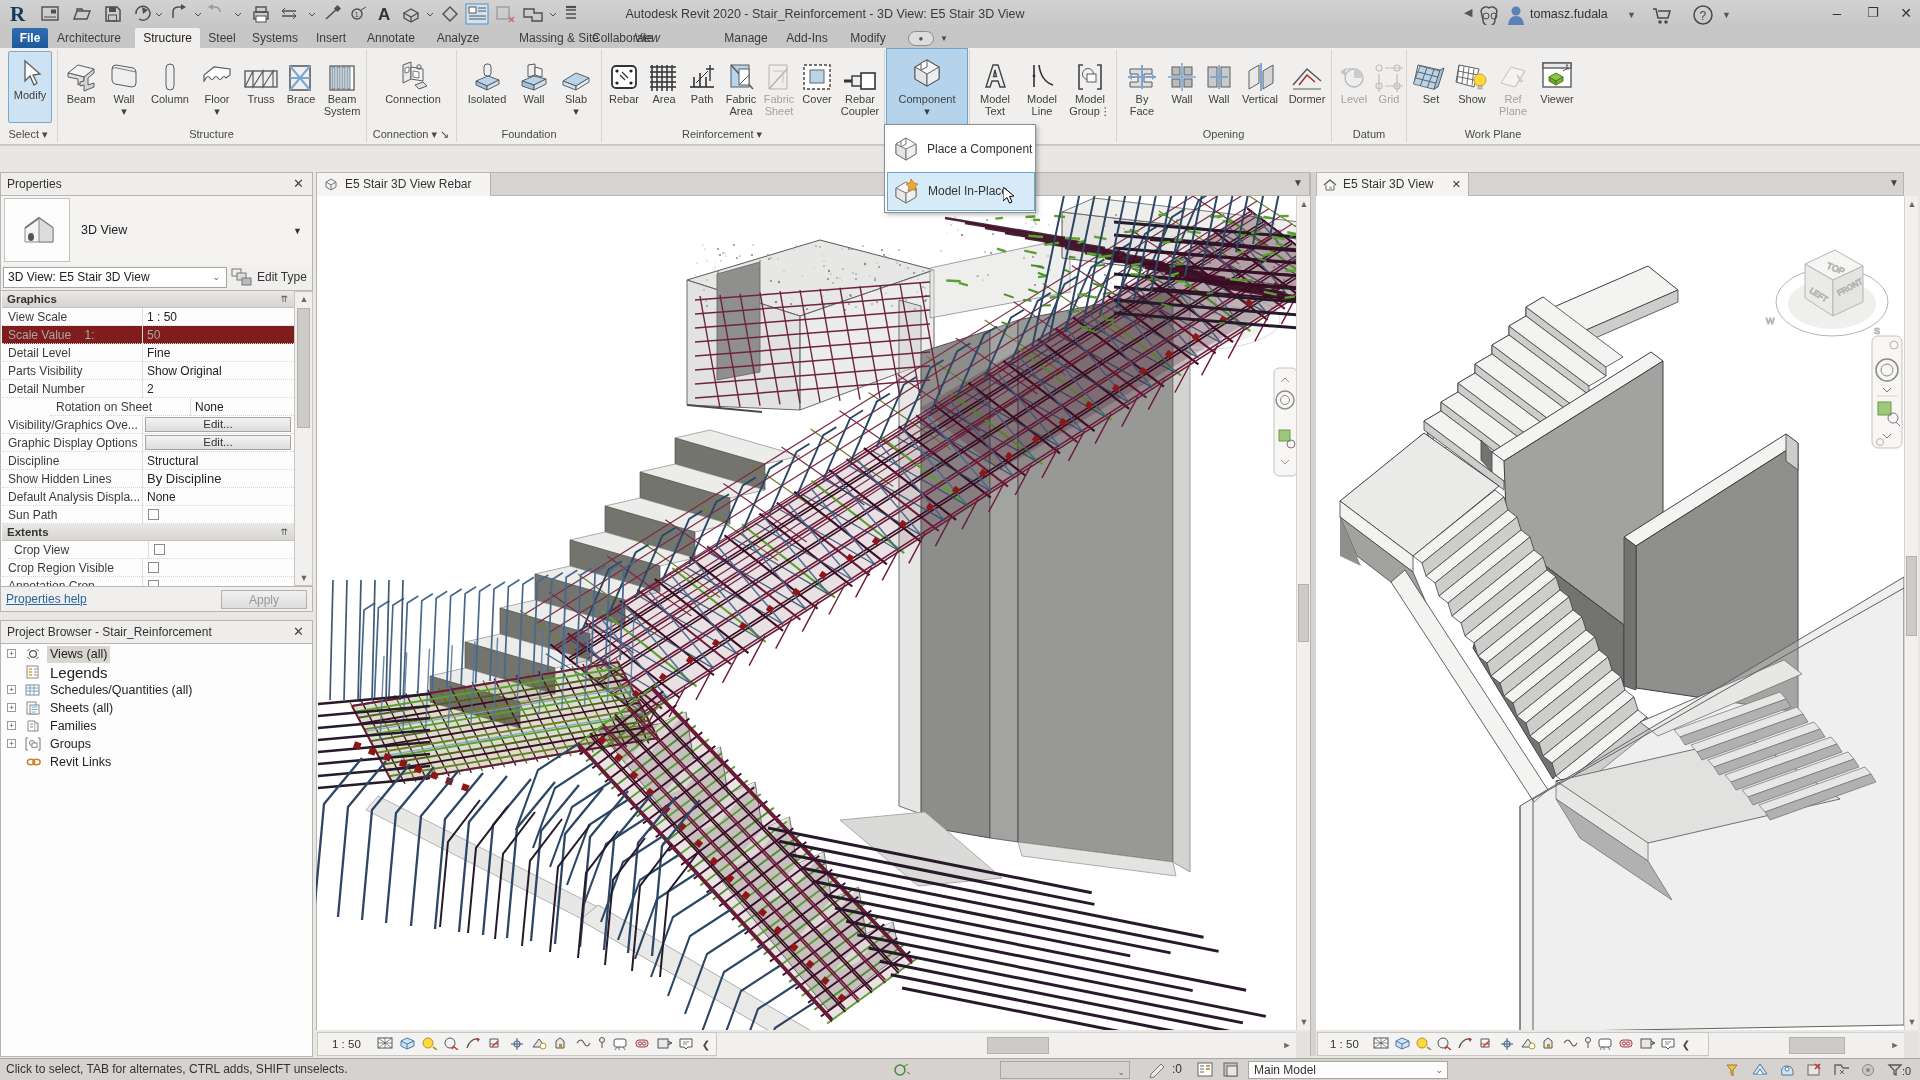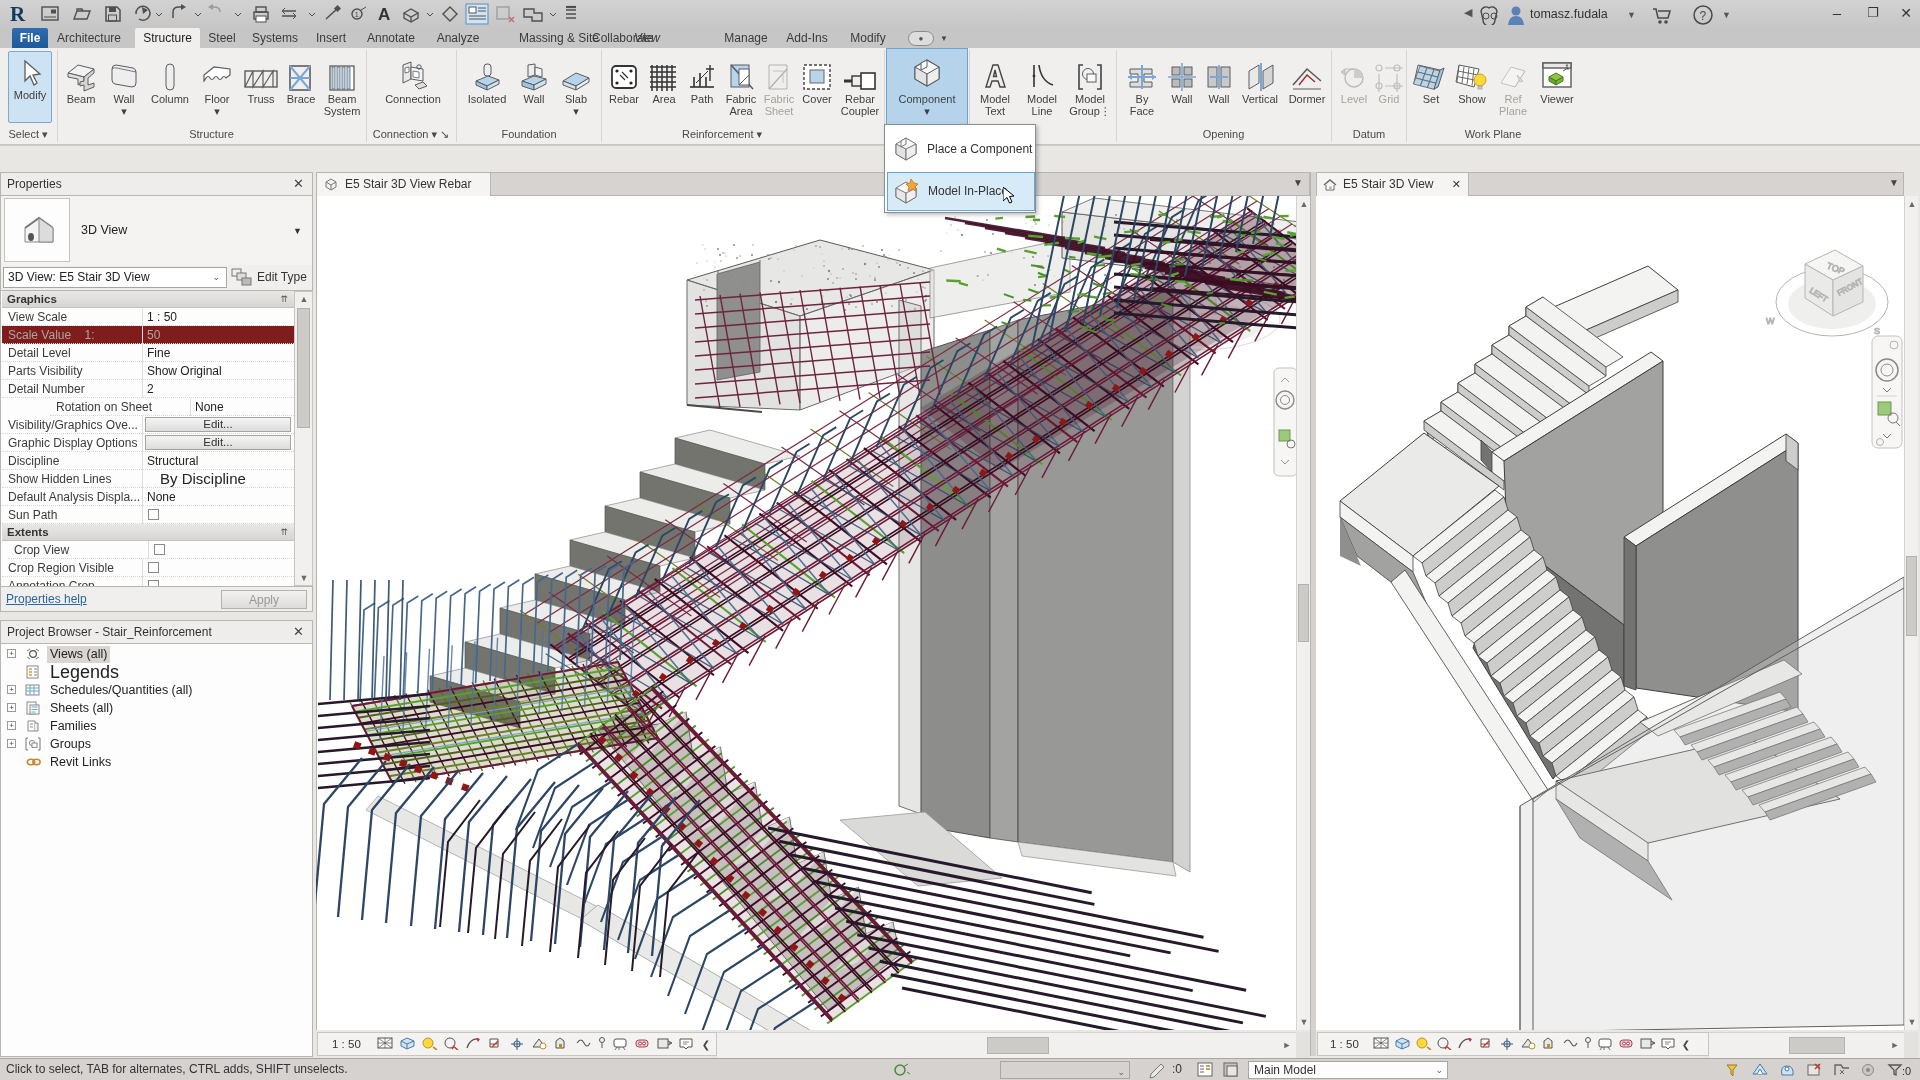--- a/index.html
+++ b/index.html
@@ -155,20 +155,21 @@
       <svg width="12" height="20">
         <path d="M2 9 l3 3 l3 -3" stroke="#4f4f4f" fill="none"></path>
       </svg>
     </div>
     <div class="abs" style="left:562px;top:2px;width:20px;height:24px;display:flex;align-items:center;justify-content:center">
       <svg width="18" height="20">
         <path d="M3 6 h10 M3 10 h10 M3 14 h10" stroke="#4f4f4f" stroke-width="1.3"></path>
         <path d="M3 3 h10" stroke="#4f4f4f" stroke-width="2.2"></path>
       </svg>
     </div>
+    <div class="abs" style="left:500px;top:0;width:650px;height:28px;line-height:28px;text-align:center;color:#3a3a3a;font-size:12.5px;">Autodesk Revit 2020 - Stair_Reinforcement - 3D View: E5 Stair 3D View</div>
     <div class="abs" style="left:1464px;top:6px;color:#555;font-size:11px;">◀</div>
     <div class="abs" style="left:1478px;top:3px;"><svg width="24" height="22" viewBox="0 0 24 22">
         <path d="M3 8 a5 5 0 0 1 8 -3 a5 5 0 0 1 8 3 l-2 9 a4 4 0 0 1 -12 0 Z" fill="none" stroke="#4a4a4a" stroke-width="1.4"></path>
         <circle cx="8" cy="13" r="3" fill="none" stroke="#4a4a4a"></circle>
         <circle cx="16" cy="13" r="3" fill="none" stroke="#4a4a4a"></circle>
       </svg></div>
     <div class="abs" style="left:1506px;top:4px;"><svg width="20" height="22" viewBox="0 0 20 22">
         <circle cx="10" cy="7" r="4.5" fill="#5b82b8"></circle>
         <path d="M2 21 q1 -9 8 -9 q7 0 8 9 Z" fill="#5b82b8"></path>
       </svg></div>
@@ -1665,21 +1666,21 @@
       <div class="abs" style="left:143px;top:1px;width:146px;height:15px;background:linear-gradient(#f4f4f4,#dcdcdc);border:1px solid #a8a5a1;text-align:center;line-height:13px;font-size:11.5px;color:#333;">Edit...</div>
     </div>
     <div class="abs" style="left:1px;top:161px;width:292px;height:18px;background:#fdfdfd;border-bottom:1px dotted #d9d6d2;">
       <div class="abs" style="left:6px;top:0;width:134px;height:18px;line-height:18px;overflow:hidden;color:#3b3b3b;font-size:12px;white-space:nowrap;">Discipline</div>
       <div class="abs" style="left:140px;top:0;width:1px;height:18px;background:#e0ddd9;"></div>
       <div class="abs" style="left:145px;top:0;width:144px;height:18px;line-height:18px;color:#222;font-size:12px;white-space:nowrap;">Structural</div>
     </div>
     <div class="abs" style="left:1px;top:179px;width:292px;height:18px;background:#fdfdfd;border-bottom:1px dotted #d9d6d2;">
       <div class="abs" style="left:6px;top:0;width:134px;height:18px;line-height:18px;overflow:hidden;color:#3b3b3b;font-size:12px;white-space:nowrap;">Show Hidden Lines</div>
       <div class="abs" style="left:140px;top:0;width:1px;height:18px;background:#e0ddd9;"></div>
-      <div class="abs" style="left:158px;top:0;width:144px;height:18px;line-height:18px;color:#222;font-size:15px;white-space:nowrap;">By Discipline</div>
+      <div class="abs" style="left:145px;top:0;width:144px;height:18px;line-height:18px;color:#222;font-size:13px;white-space:nowrap;">By Discipline</div>
     </div>
     <div class="abs" style="left:1px;top:197px;width:292px;height:18px;background:#fdfdfd;border-bottom:1px dotted #d9d6d2;">
       <div class="abs" style="left:6px;top:0;width:134px;height:18px;line-height:18px;overflow:hidden;color:#3b3b3b;font-size:12px;white-space:nowrap;">Default Analysis Displa...</div>
       <div class="abs" style="left:140px;top:0;width:1px;height:18px;background:#e0ddd9;"></div>
       <div class="abs" style="left:145px;top:0;width:144px;height:18px;line-height:18px;color:#222;font-size:12px;white-space:nowrap;">None</div>
     </div>
     <div class="abs" style="left:1px;top:215px;width:292px;height:18px;background:#fdfdfd;border-bottom:1px dotted #d9d6d2;">
       <div class="abs" style="left:6px;top:0;width:134px;height:18px;line-height:18px;overflow:hidden;color:#3b3b3b;font-size:12px;white-space:nowrap;">Sun Path</div>
       <div class="abs" style="left:140px;top:0;width:1px;height:18px;background:#e0ddd9;"></div>
       <div class="abs" style="left:146px;top:3px;width:11px;height:11px;background:#fff;border:1px solid #8a8a8a;"></div>
@@ -1725,21 +1726,21 @@
           <circle cx="8" cy="7" r="3.4" fill="none" stroke="#555" stroke-width="1.2"></circle>
         </svg></div>
       <div class="abs" style="left:44px;top:0;height:17px;line-height:17px;font-size:12.5px;color:#222;background:#d9d6d2;padding:0 3px;">Views (all)</div>
     </div>
     <div class="abs" style="left:2px;top:20px;width:300px;height:17px;">
       <div class="abs" style="left:22px;top:1px;"><svg width="16" height="14" viewBox="0 0 16 14">
           <rect x="2" y="1" width="11" height="12" fill="#fff" stroke="#888"></rect>
           <path d="M4 4 h3 M4 7 h3 M4 10 h3" stroke="#d49a3a" stroke-width="1.6"></path>
           <path d="M9 4 h3 M9 7 h3 M9 10 h3" stroke="#888"></path>
         </svg></div>
-      <div class="abs" style="left:44px;top:0;height:17px;line-height:17px;font-size:18px;color:#222;padding:0 3px;">Legends</div>
+      <div class="abs" style="left:44px;top:0;height:17px;line-height:17px;font-size:15px;color:#222;padding:0 3px;">Legends</div>
     </div>
     <div class="abs" style="left:2px;top:38px;width:300px;height:17px;">
       <div class="abs" style="left:4px;top:3px;width:9px;height:9px;border:1px solid #9a9a9a;background:#fff;line-height:7px;text-align:center;font-size:8px;color:#444;">+</div>
       <div class="abs" style="left:22px;top:1px;"><svg width="16" height="14" viewBox="0 0 16 14">
           <rect x="1" y="2" width="13" height="10" fill="#fff" stroke="#888"></rect>
           <path d="M1 5 h13 M1 8 h13 M5 2 v10 M9 2 v10" stroke="#6aa2c8"></path>
         </svg></div>
       <div class="abs" style="left:44px;top:0;height:17px;line-height:17px;font-size:12.5px;color:#222;padding:0 3px;">Schedules/Quantities (all)</div>
     </div>
     <div class="abs" style="left:2px;top:56px;width:300px;height:17px;">

